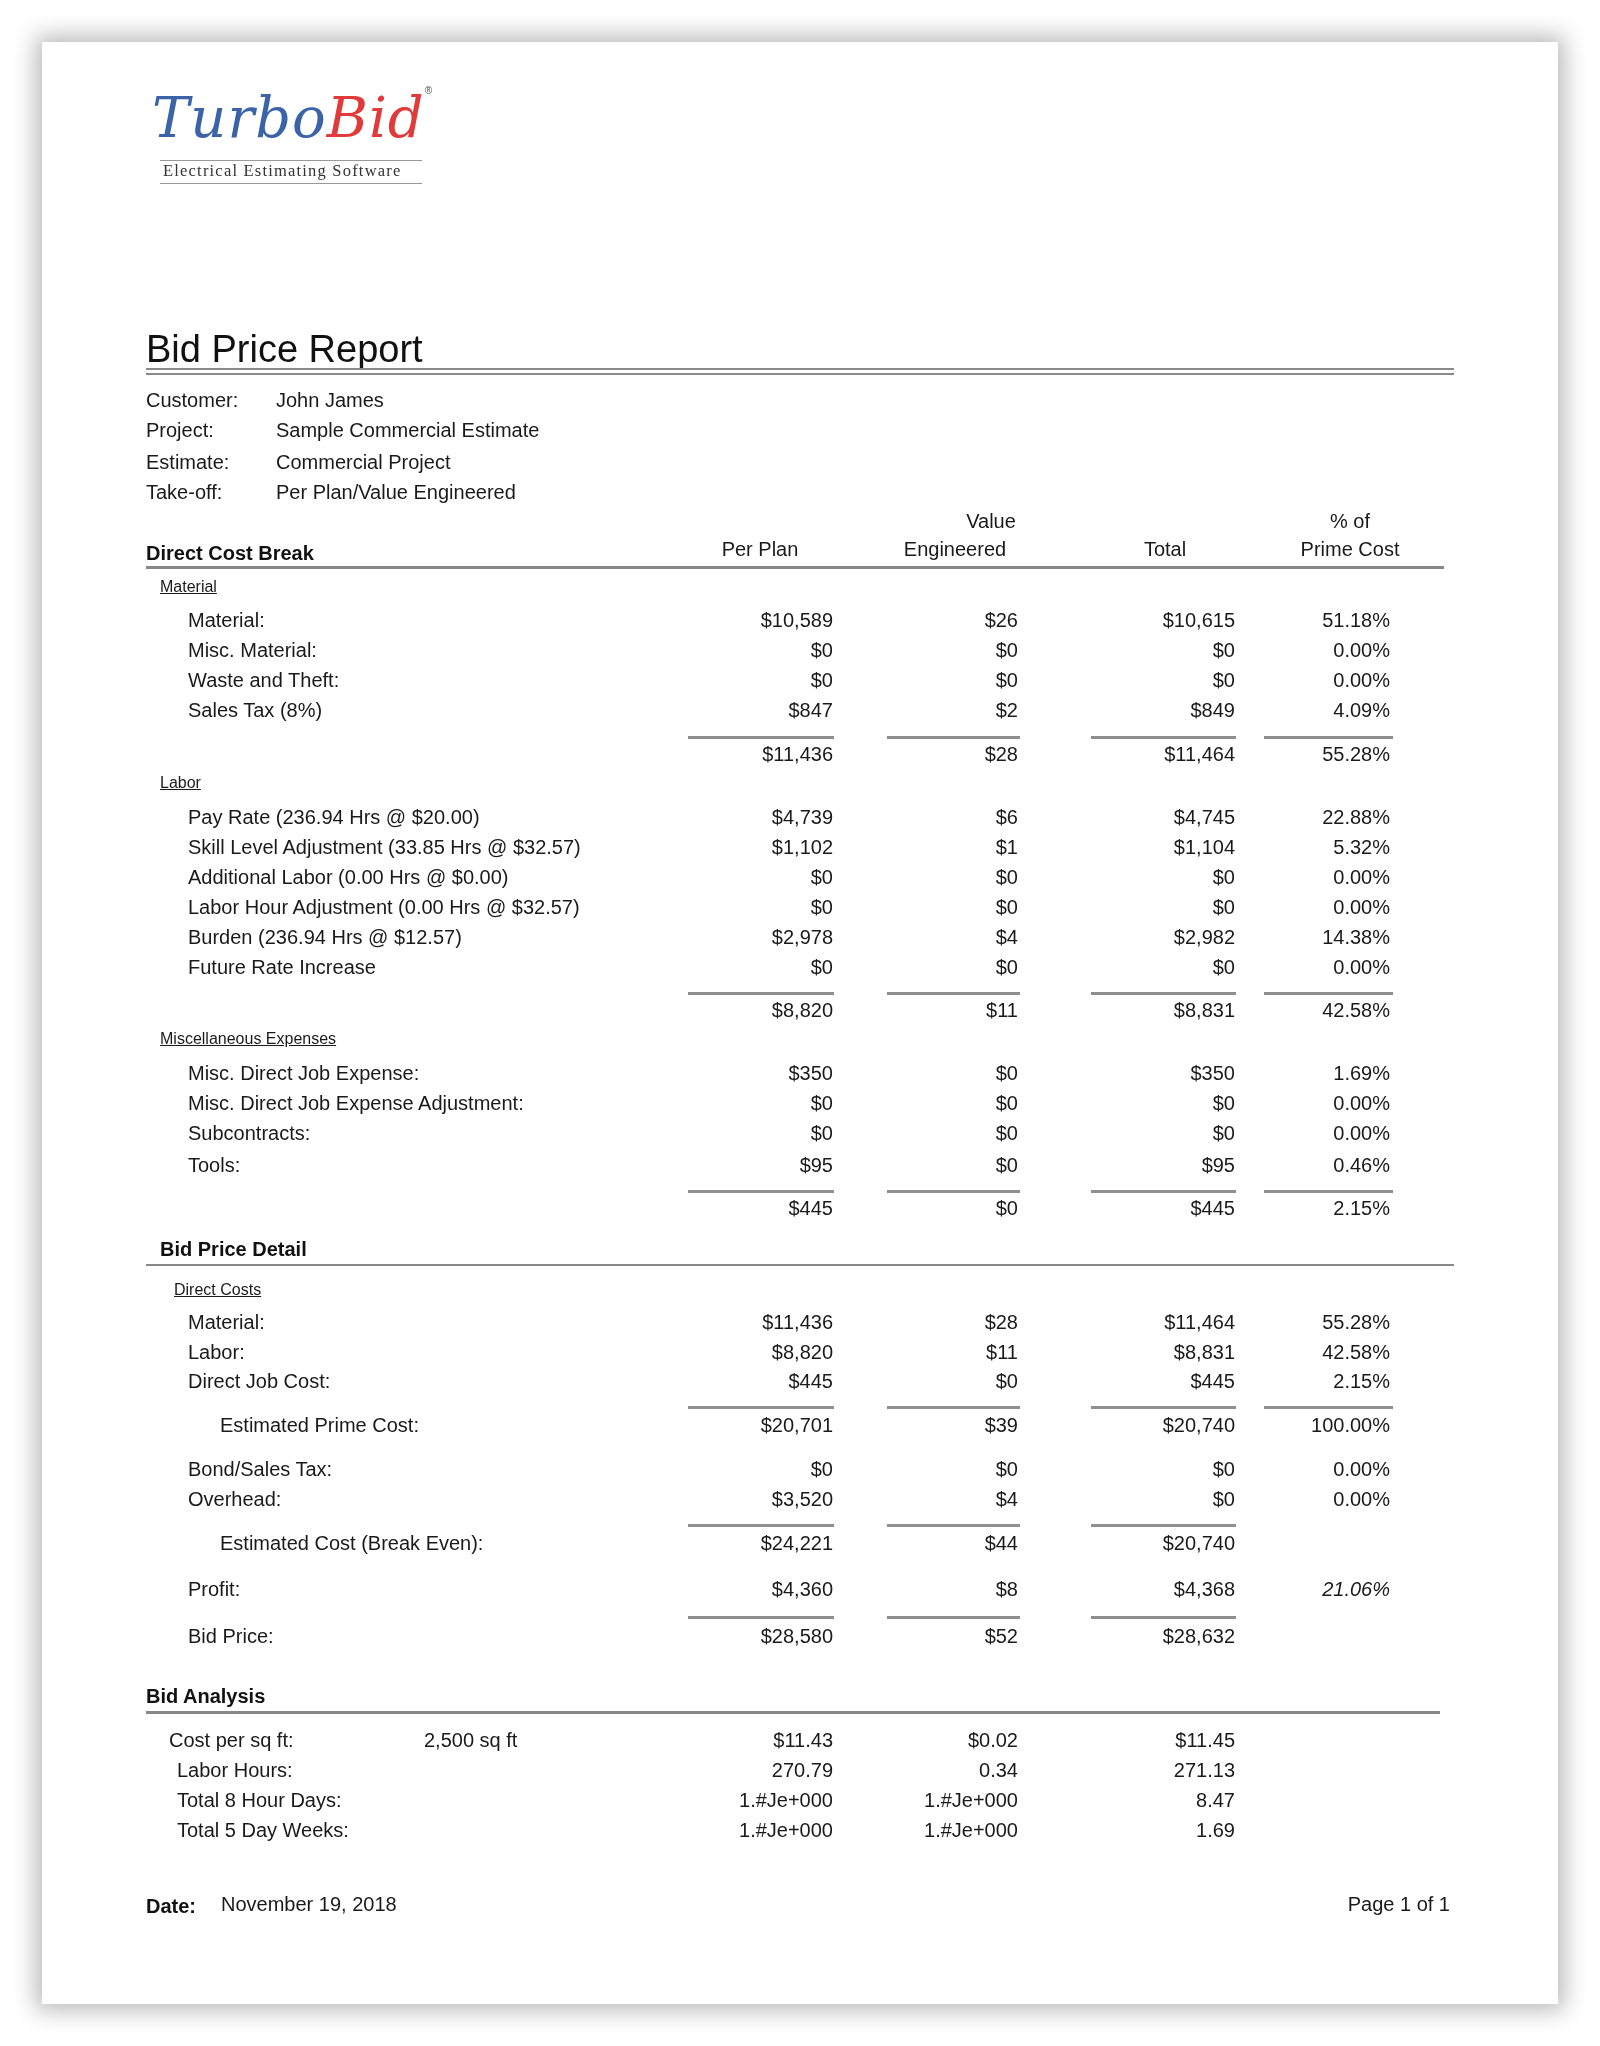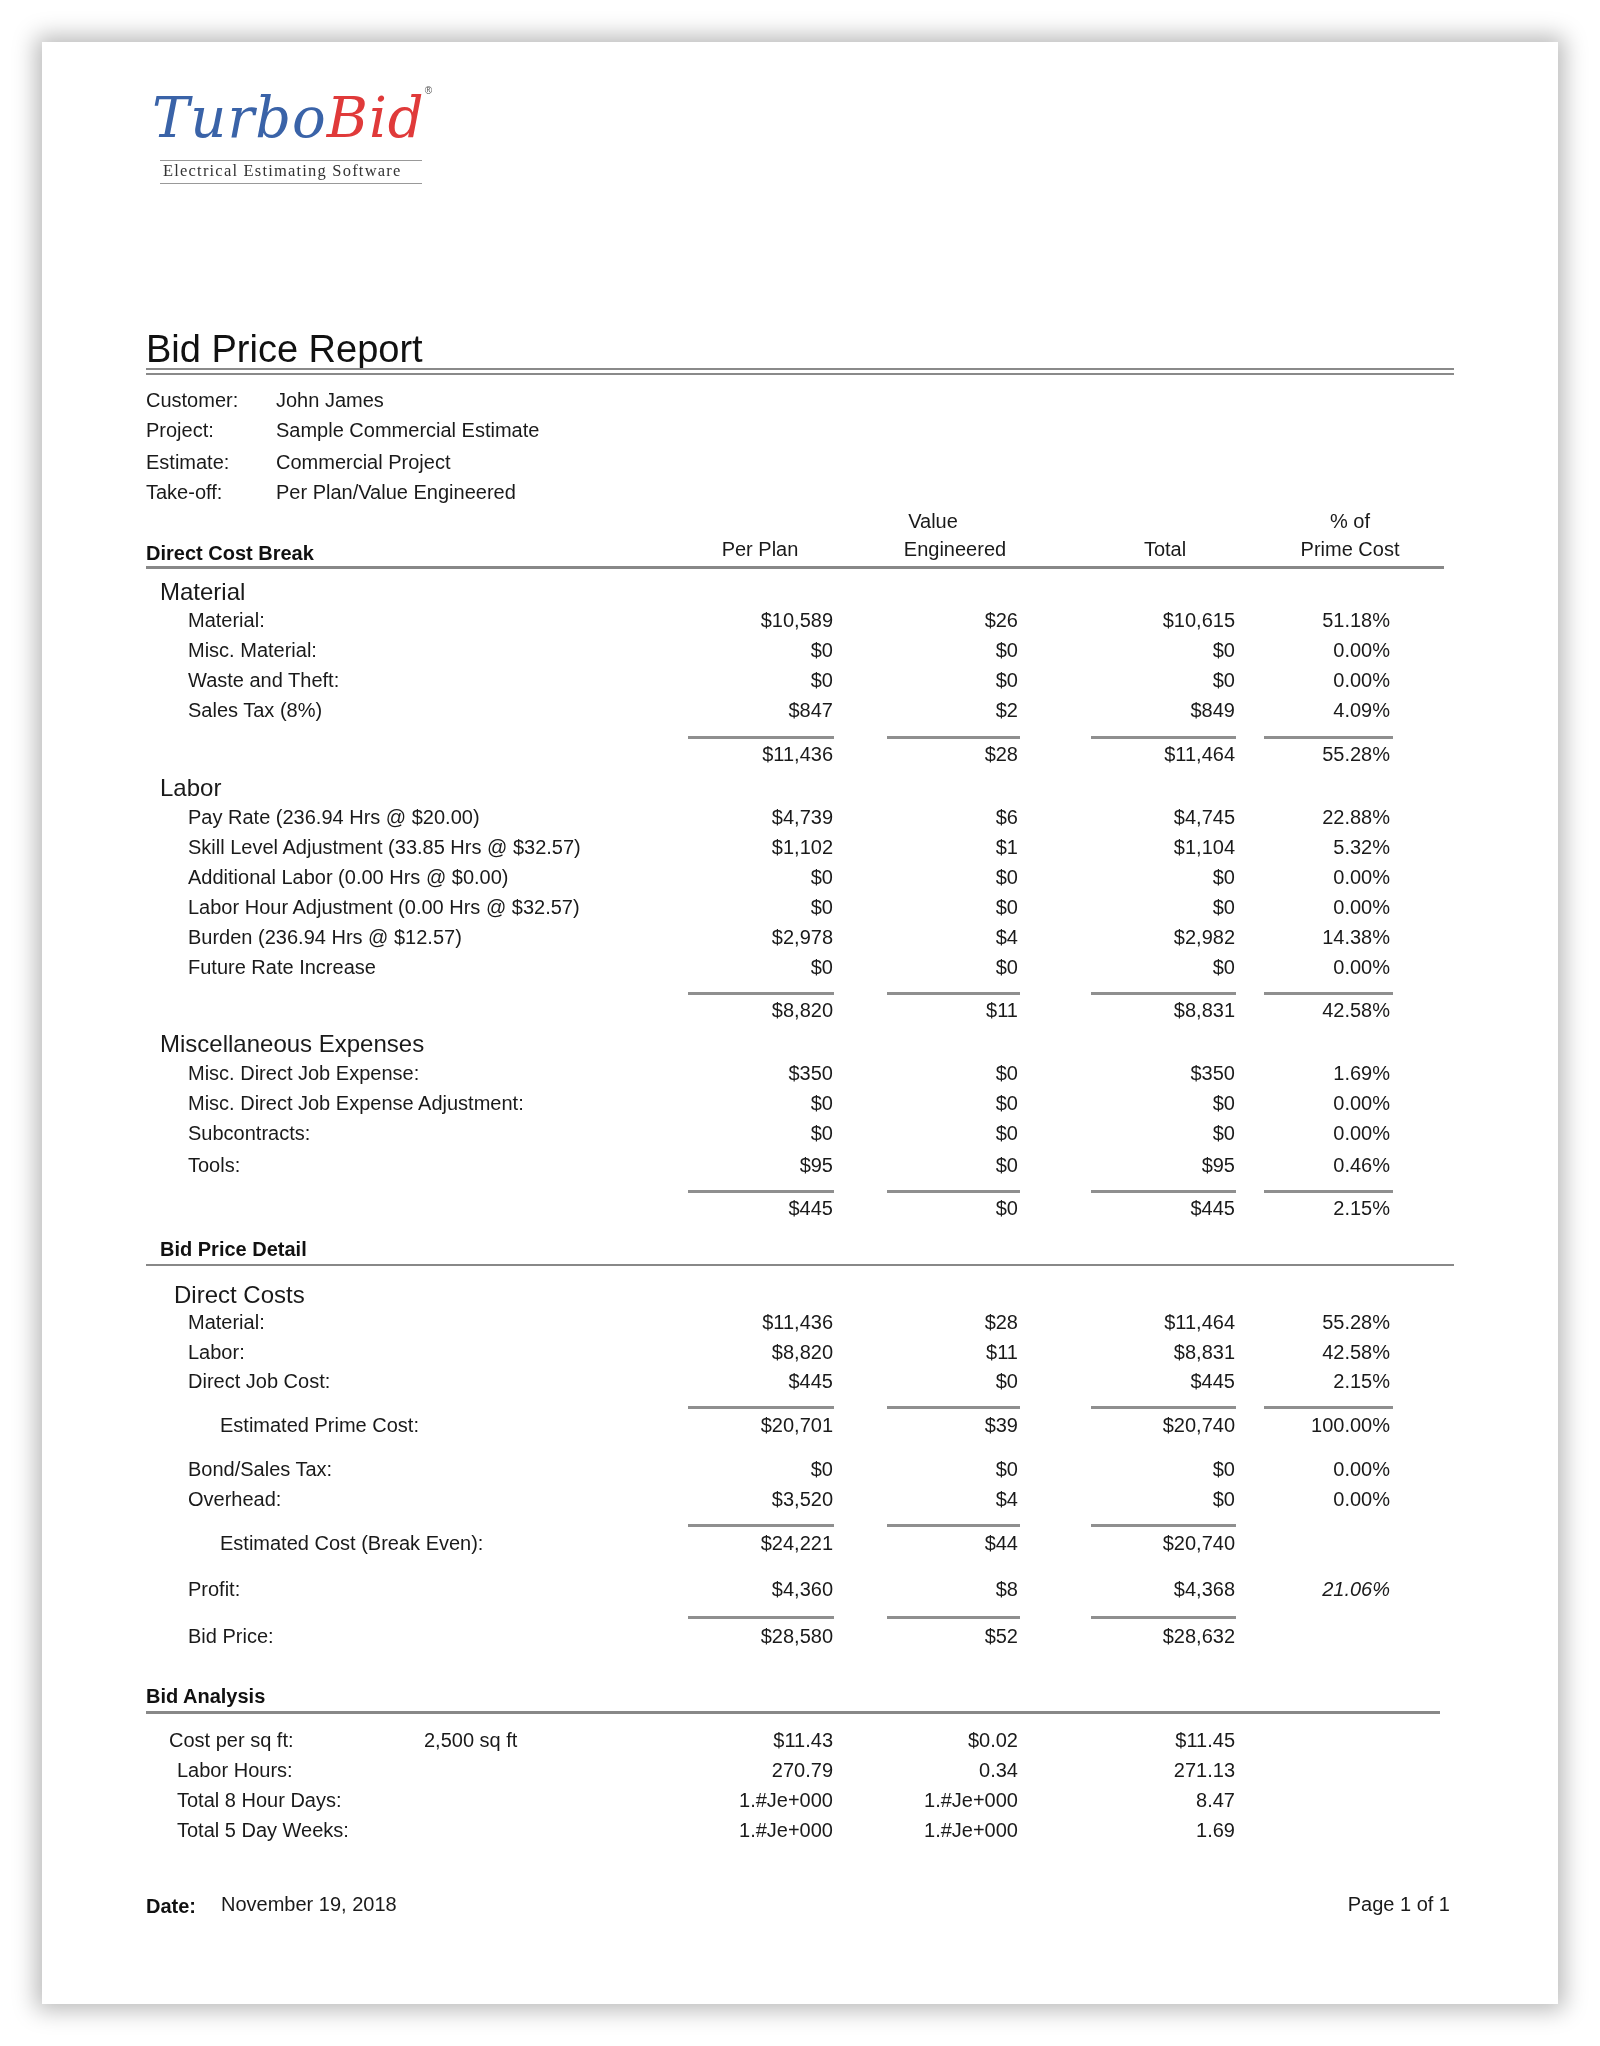--- a/index.html
+++ b/index.html
@@ -16,21 +16,21 @@
   .logo-turbo { font-family: "DejaVu Serif", serif; font-size: 56px; color: #3a63a8; letter-spacing: 1px; font-style: italic; }
   .logo-bid { color: #e03a3a; }
   .logo-reg { font-size: 10px; color: #555; vertical-align: top; }
   .logo-tag { font-family: "Liberation Serif", serif; font-size: 16.5px; color: #333; letter-spacing: 1.2px; }
   .logo-rule { position: absolute; height: 1px; background: #999; }
   .title { font-size: 38px; color: #111; }
   .rule-double { position: absolute; height: 2px; background: #8a8a8a; }
   .info { font-size: 20px; color: #1a1a1a; }
   .hdr { font-size: 20px; color: #1a1a1a; text-align: center; }
   .bold { font-weight: bold; font-size: 20px; color: #111; }
-  .sub { font-size: 24px; color: #1a1a1a; }
+  .sub { font-size: 16px; text-decoration: underline; color: #1a1a1a; }
   .lbl { font-size: 20px; color: #1a1a1a; }
   .num { font-size: 20px; color: #1a1a1a; text-align: right; }
   .seg { position: absolute; height: 3px; background: #8f8f8f; }
   .full-rule { position: absolute; height: 2px; background: #888; }
 </style>
 </head>
 <body>
 
 <div class="page"></div>
 
@@ -49,21 +49,21 @@
 <div class="abs info" style="left:276px;top:389px;">John James</div>
 <div class="abs info" style="left:146px;top:419px;">Project:</div>
 <div class="abs info" style="left:276px;top:419px;">Sample Commercial Estimate</div>
 <div class="abs info" style="left:146px;top:451px;">Estimate:</div>
 <div class="abs info" style="left:276px;top:451px;">Commercial Project</div>
 <div class="abs info" style="left:146px;top:481px;">Take-off:</div>
 <div class="abs info" style="left:276px;top:481px;">Per Plan/Value Engineered</div>
 
 <div class="abs bold" style="left:146px;top:542px;">Direct Cost Break</div>
 <div class="abs hdr" style="left:700px;top:538px;width:120px;">Per Plan</div>
-<div class="abs hdr" style="left:868px;top:510px;width:130px;text-align:center;">Value</div>
+<div class="abs hdr" style="left:926px;top:510px;width:130px;text-align:center;">Value</div>
 <div class="abs hdr" style="left:890px;top:538px;width:130px;">Engineered</div>
 <div class="abs hdr" style="left:1110px;top:538px;width:110px;">Total</div>
 <div class="abs hdr" style="left:1285px;top:510px;width:130px;">% of</div>
 <div class="abs hdr" style="left:1285px;top:538px;width:130px;">Prime Cost</div>
 <div class="full-rule" style="left:146px;top:566px;width:1298px;height:3px;"></div>
 
 <div id="rows-root">
     <div class="abs sub" style="left:160px;top:578px;">Material</div>
     <div class="abs lbl" style="left:188px;top:609px;">Material:</div>
     <div class="abs num" style="left:633px;width:200px;top:609px;">$10,589</div>

